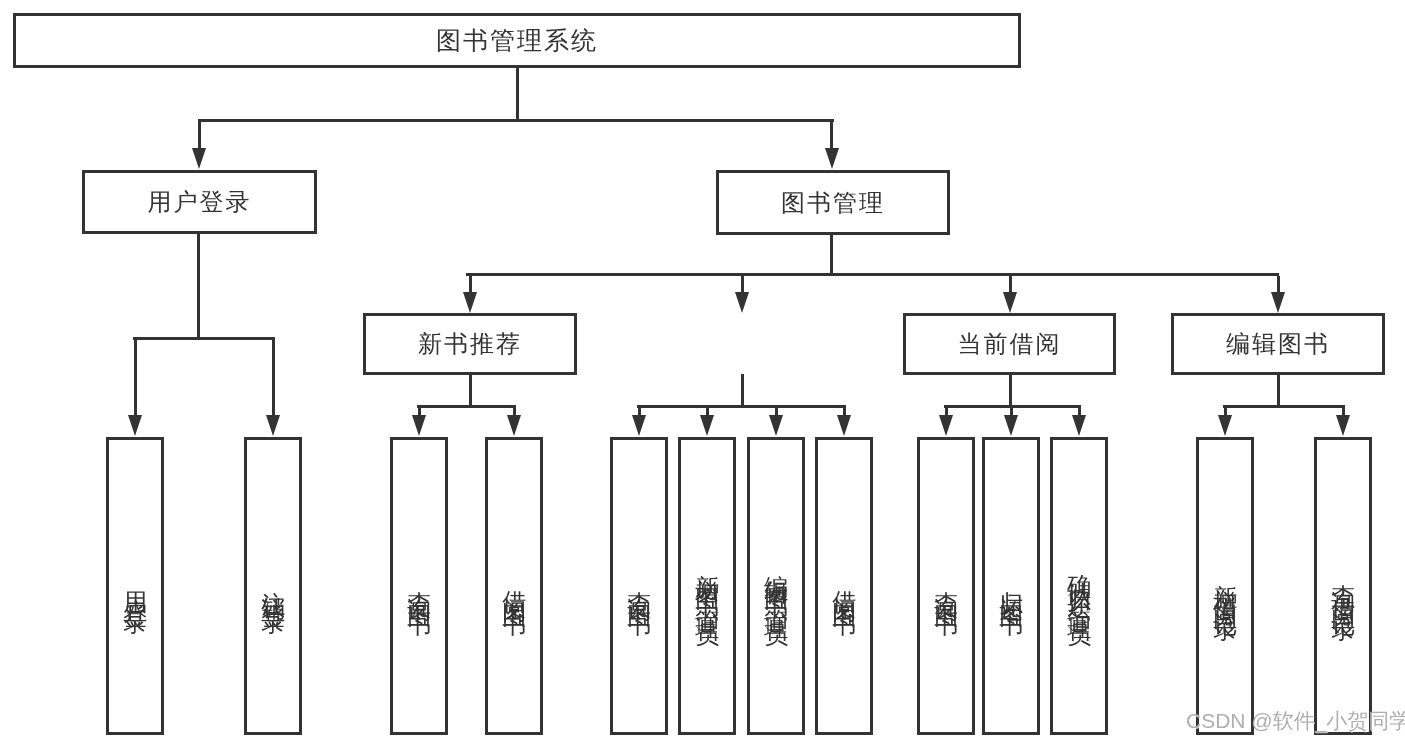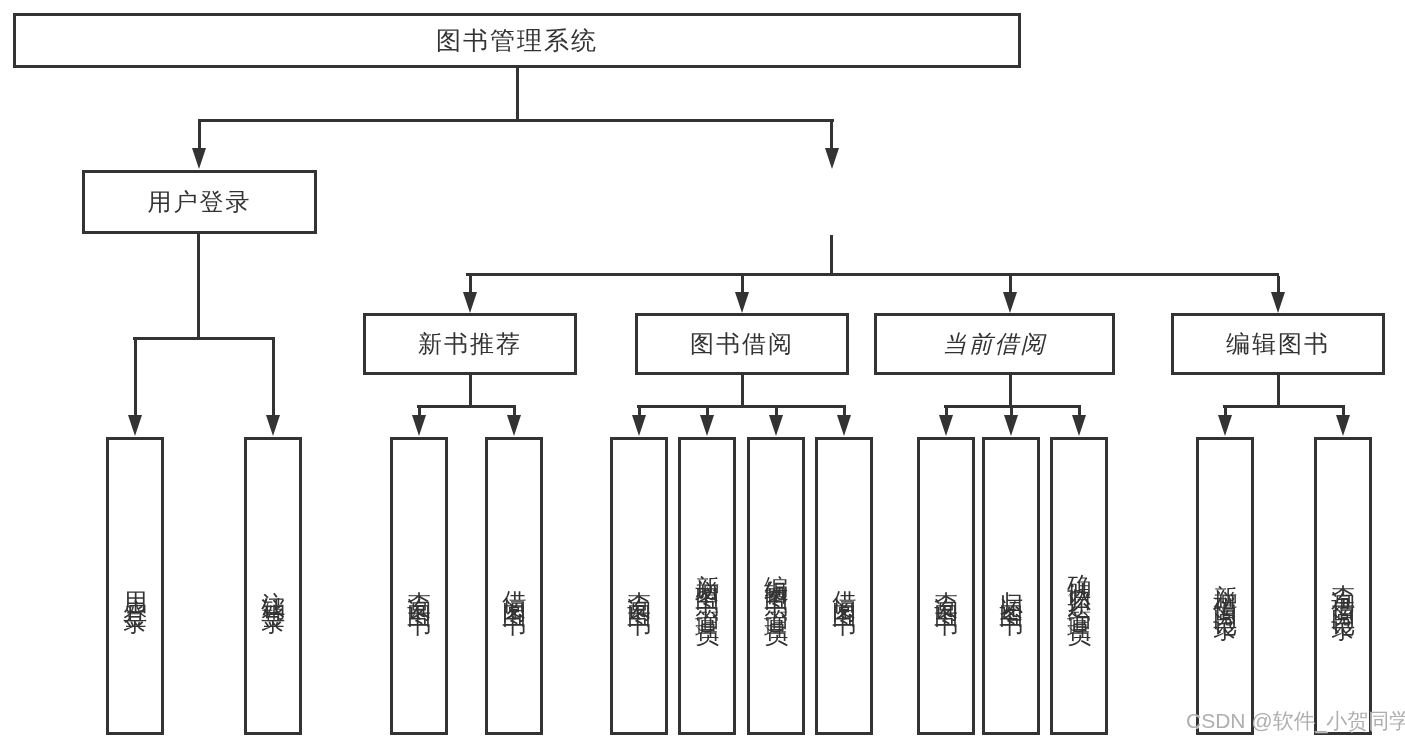--- a/index.html
+++ b/index.html
@@ -42,20 +42,23 @@
   <div class="vline" style="left:516px;top:68px;height:51px;"></div>
   <div class="hline" style="left:198px;top:119px;width:636px;"></div>
   <div class="vline" style="left:198px;top:122px;height:27px;"></div>
   <div class="arrow" style="left:192px;top:148px;"></div>
   <div class="vline" style="left:830px;top:122px;height:27px;"></div>
   <div class="arrow" style="left:825px;top:148px;"></div>
 
   <div class="box" style="left:82px;top:170px;width:235px;height:64px;">
     <span class="h-label">用户登录</span>
   </div>
+  <div class="box" style="left:716px;top:170px;width:234px;height:65px;">
+    <span class="h-label">图书管理</span>
+  </div>
 
   <div class="vline" style="left:197px;top:234px;height:103px;"></div>
   <div class="hline" style="left:133px;top:337px;width:142px;"></div>
   <div class="vline" style="left:134px;top:340px;height:76px;"></div>
   <div class="arrow" style="left:128px;top:415px;"></div>
   <div class="vline" style="left:272px;top:340px;height:76px;"></div>
   <div class="arrow" style="left:266px;top:415px;"></div>
 
   <div class="vline" style="left:830px;top:235px;height:38px;"></div>
   <div class="hline" style="left:466px;top:273px;width:813px;"></div>
@@ -64,24 +67,21 @@
   <div class="vline" style="left:741px;top:276px;height:18px;"></div>
   <div class="arrow" style="left:735px;top:292px;"></div>
   <div class="vline" style="left:1009px;top:276px;height:18px;"></div>
   <div class="arrow" style="left:1003px;top:292px;"></div>
   <div class="vline" style="left:1277px;top:276px;height:18px;"></div>
   <div class="arrow" style="left:1271px;top:292px;"></div>
 
   <div class="box" style="left:363px;top:313px;width:214px;height:62px;">
     <span class="h-label">新书推荐</span>
   </div>
-  <div class="box" style="left:635px;top:313px;width:214px;height:62px;">
-    <span class="h-label">图书借阅</span>
-  </div>
-  <div class="box" style="left:874px;top:313px;width:241px;height:62px;font-style:italic;">
+  <div class="box" style="left:903px;top:313px;width:213px;height:62px;">
     <span class="h-label">当前借阅</span>
   </div>
   <div class="box" style="left:1171px;top:313px;width:214px;height:62px;">
     <span class="h-label">编辑图书</span>
   </div>
 
   <div class="vline" style="left:469px;top:374px;height:32px;"></div>
   <div class="hline" style="left:417px;top:405px;width:99px;"></div>
   <div class="vline" style="left:418px;top:405px;height:12px;"></div>
   <div class="arrow" style="left:412px;top:415px;"></div>

